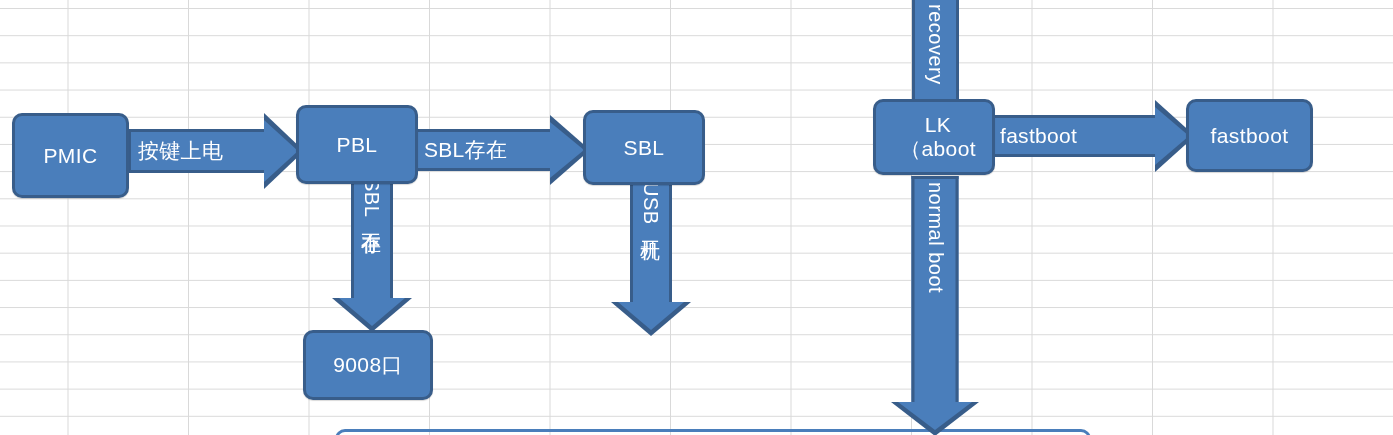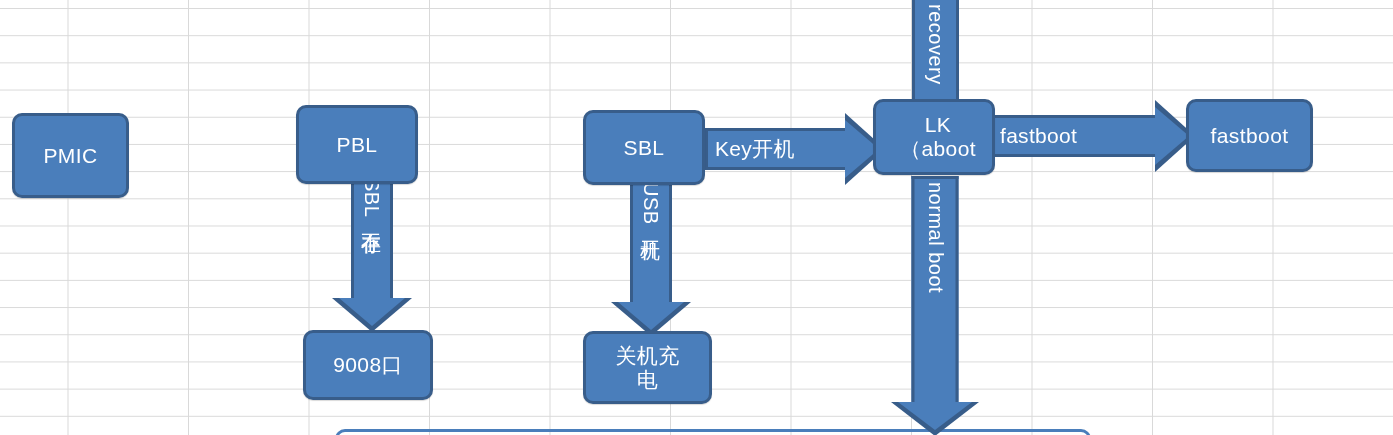--- a/index.html
+++ b/index.html
@@ -122,29 +122,36 @@
 </style>
 </head>
 <body>
 
 <div id="canvas">
 
   <div class="vbar" style="left:912px;top:-4px;width:47px;height:112px;">
     <span class="vtxt">recovery</span>
   </div>
 
-
-
-  <div class="harrow" style="left:705px;top:113px;width:180px;height:72px;">
-    <div class="shaft" style="width:144px;height:42px;"></div>
-    <div class="head" style="border-top:36px solid transparent;border-bottom:36px solid transparent;">
-      <i style="border-top:29px solid transparent;border-bottom:29px solid transparent;"></i>
-    </div>
-    <span class="txt">Key开机</span>
-  </div>
+  <div class="harrow" style="left:128px;top:113px;width:176px;height:76px;">
+    <div class="shaft" style="width:142px;height:44px;"></div>
+    <div class="head" style="border-top:38px solid transparent;border-bottom:38px solid transparent;">
+      <i style="border-top:31px solid transparent;border-bottom:31px solid transparent;"></i>
+    </div>
+    <span class="txt">按键上电</span>
+  </div>
+
+  <div class="harrow" style="left:414px;top:115px;width:176px;height:70px;">
+    <div class="shaft" style="width:142px;height:42px;"></div>
+    <div class="head" style="border-top:35px solid transparent;border-bottom:35px solid transparent;">
+      <i style="border-top:28px solid transparent;border-bottom:28px solid transparent;"></i>
+    </div>
+    <span class="txt">SBL存在</span>
+  </div>
+
 
   <div class="harrow" style="left:990px;top:100px;width:205px;height:72px;">
     <div class="shaft" style="width:168px;height:42px;"></div>
     <div class="head" style="border-top:36px solid transparent;border-bottom:36px solid transparent;">
       <i style="border-top:29px solid transparent;border-bottom:29px solid transparent;"></i>
     </div>
     <span class="txt">fastboot</span>
   </div>
 
   <div class="varrow" style="left:313px;top:172px;width:118px;height:160px;">
@@ -189,22 +196,18 @@
   </div>
 
   <div class="node" style="left:1186px;top:99px;width:127px;height:73px;">
     <span class="lbl">fastboot</span>
   </div>
 
   <div class="node" style="left:303px;top:330px;width:130px;height:70px;text-align:right;">
     <span class="lbl">9008口</span>
   </div>
 
-  <div class="node" style="left:583px;top:331px;width:129px;height:73px;">
-    <span class="lbl">关机充
-电</span>
-  </div>
 
   <div class="node clipped" style="left:335px;top:429px;width:756px;height:30px;z-index:1;">
     <span class="lbl"></span>
   </div>
 
 </div>
 
 </body></html>

